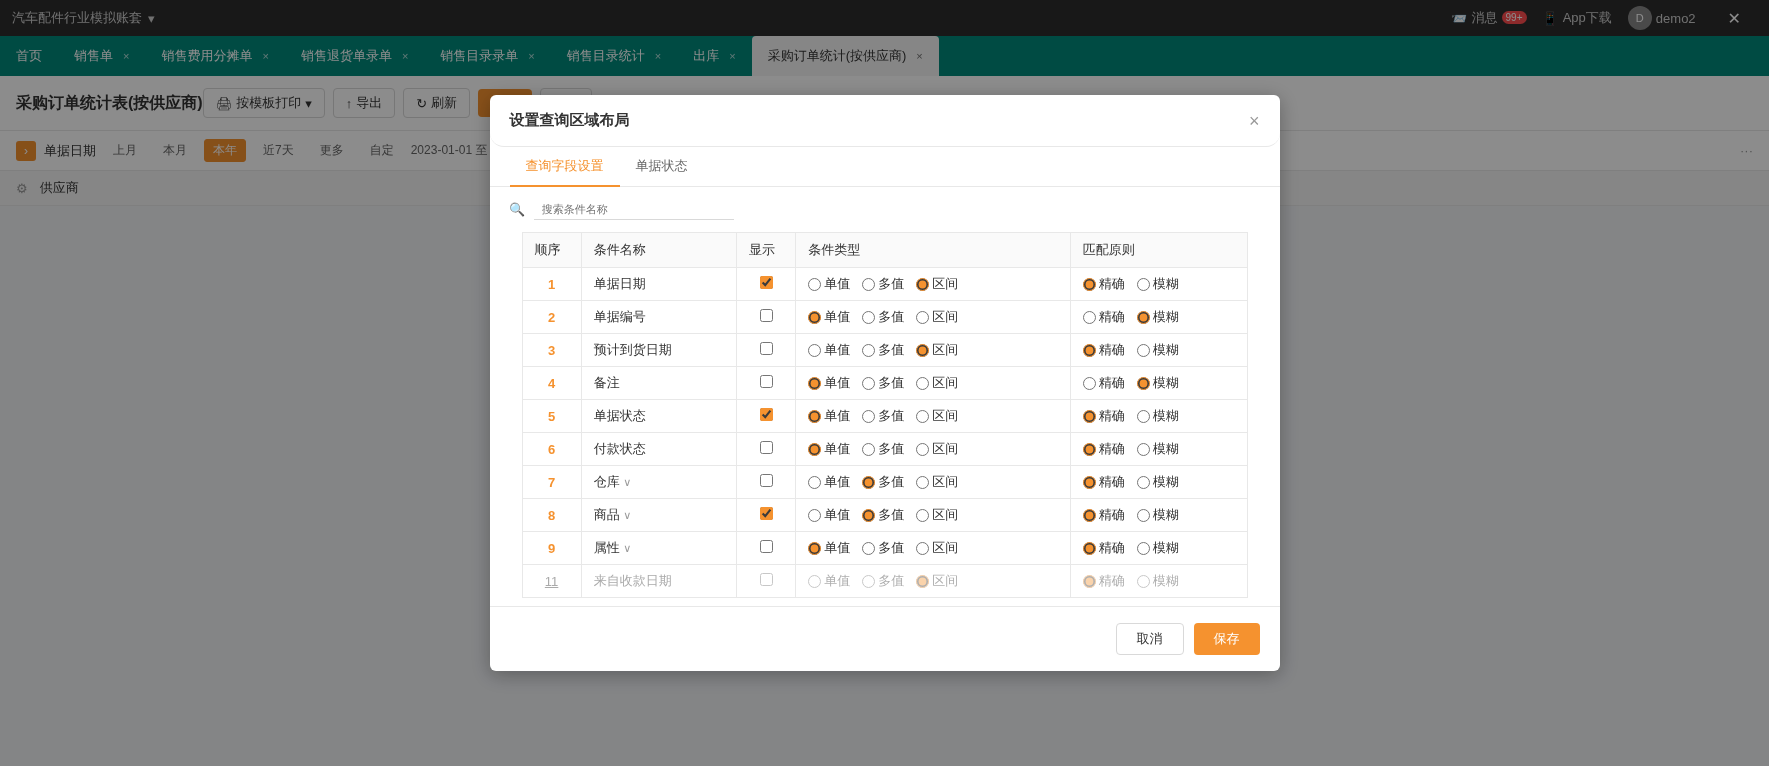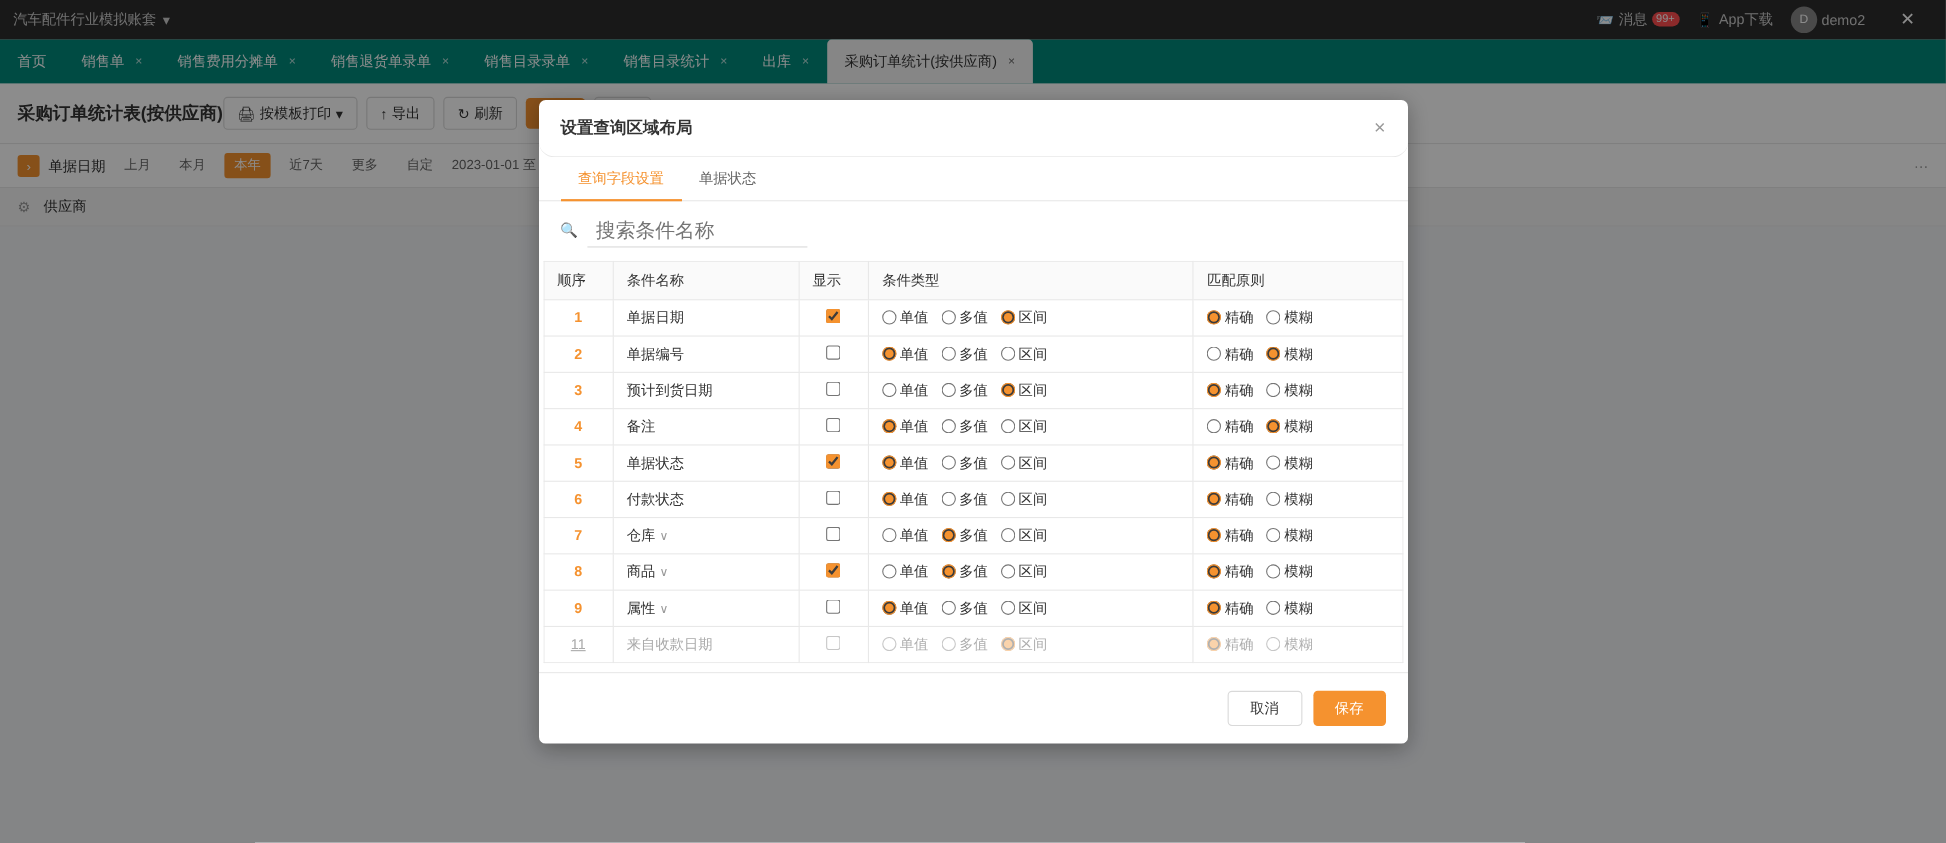--- a/index.html
+++ b/index.html
@@ -146,31 +146,31 @@
     .dialog-search {
       padding: 12px 20px;
       display: flex;
       align-items: center;
       gap: 8px;
     }
     .dialog-search-input {
       border: none;
       border-bottom: 1px solid #d9d9d9;
       padding: 4px 8px;
-      font-size: 18px;
+      font-size: 11px;
       outline: none;
       width: 200px;
       color: #737373;
     }
 
     
     .settings-table {
       flex: 1;
       overflow-y: auto;
-      margin: 0 4px;
+      margin: 0 32px;
     }
     .settings-table table {
       width: 100%;
       border-collapse: collapse;
     }
     .settings-table thead th {
       background: #fafafa;
       border: 1px solid #e8e8e8;
       padding: 8px 12px;
       font-size: 13px;

